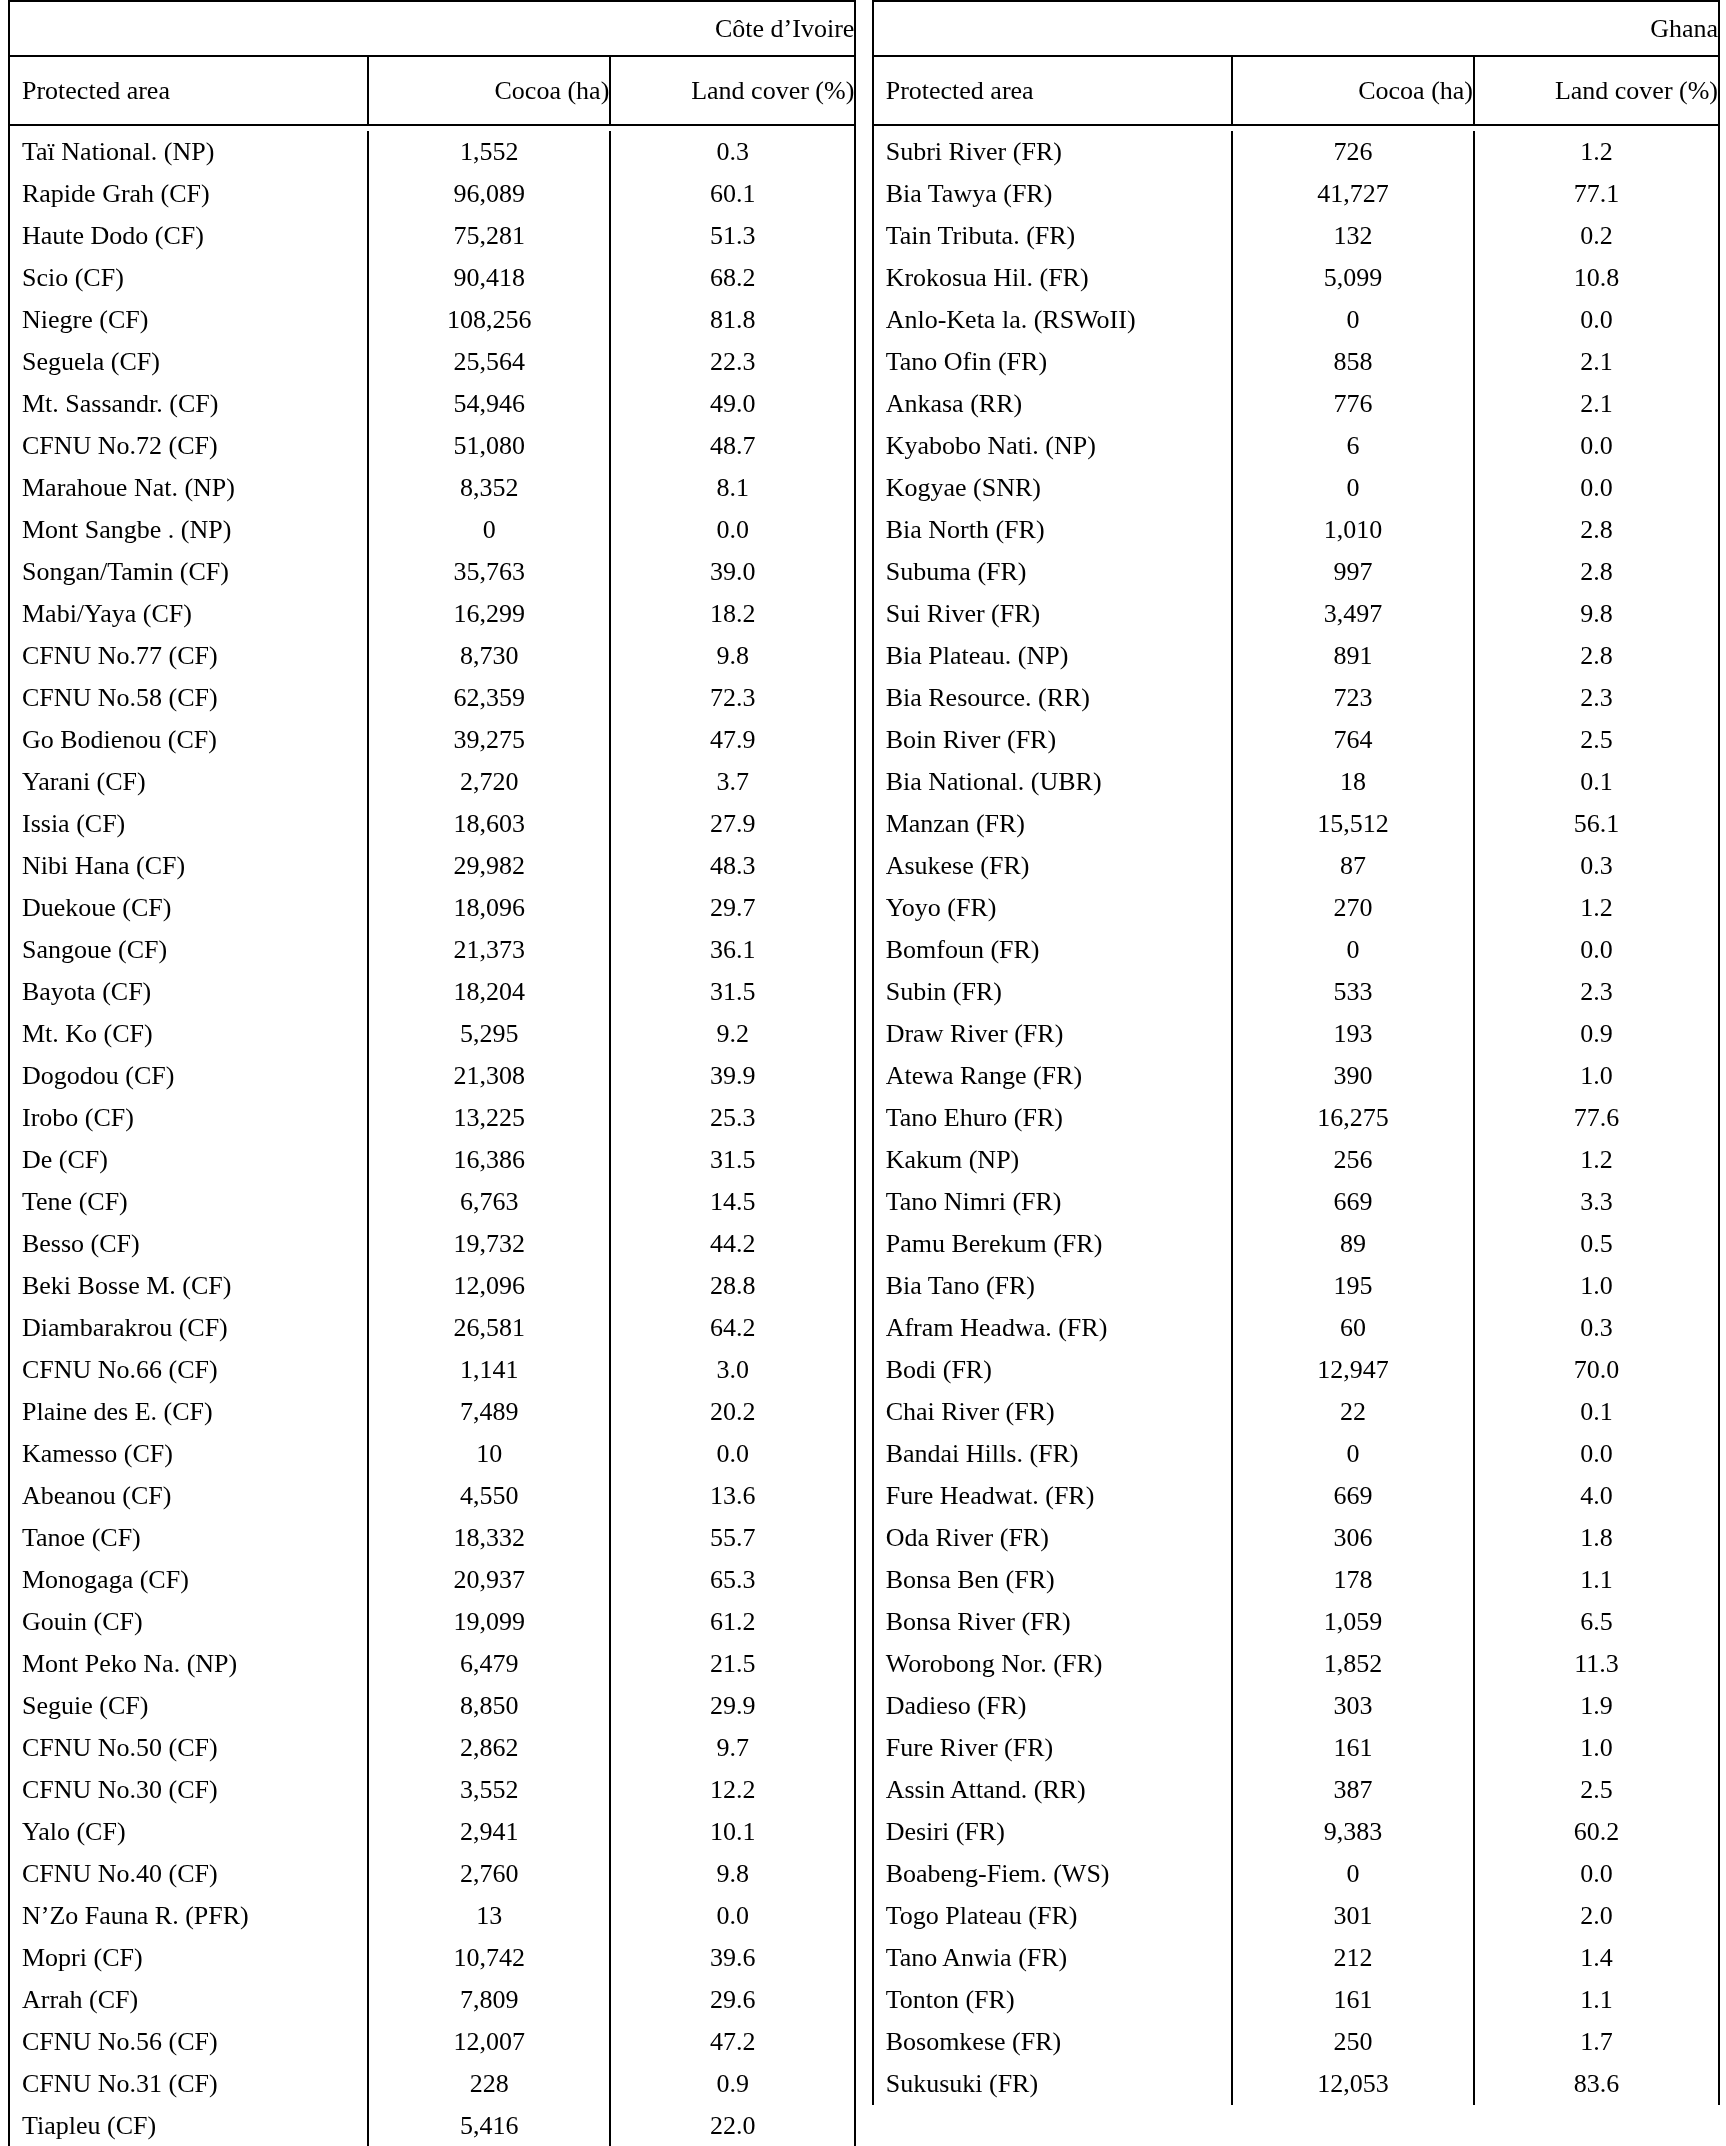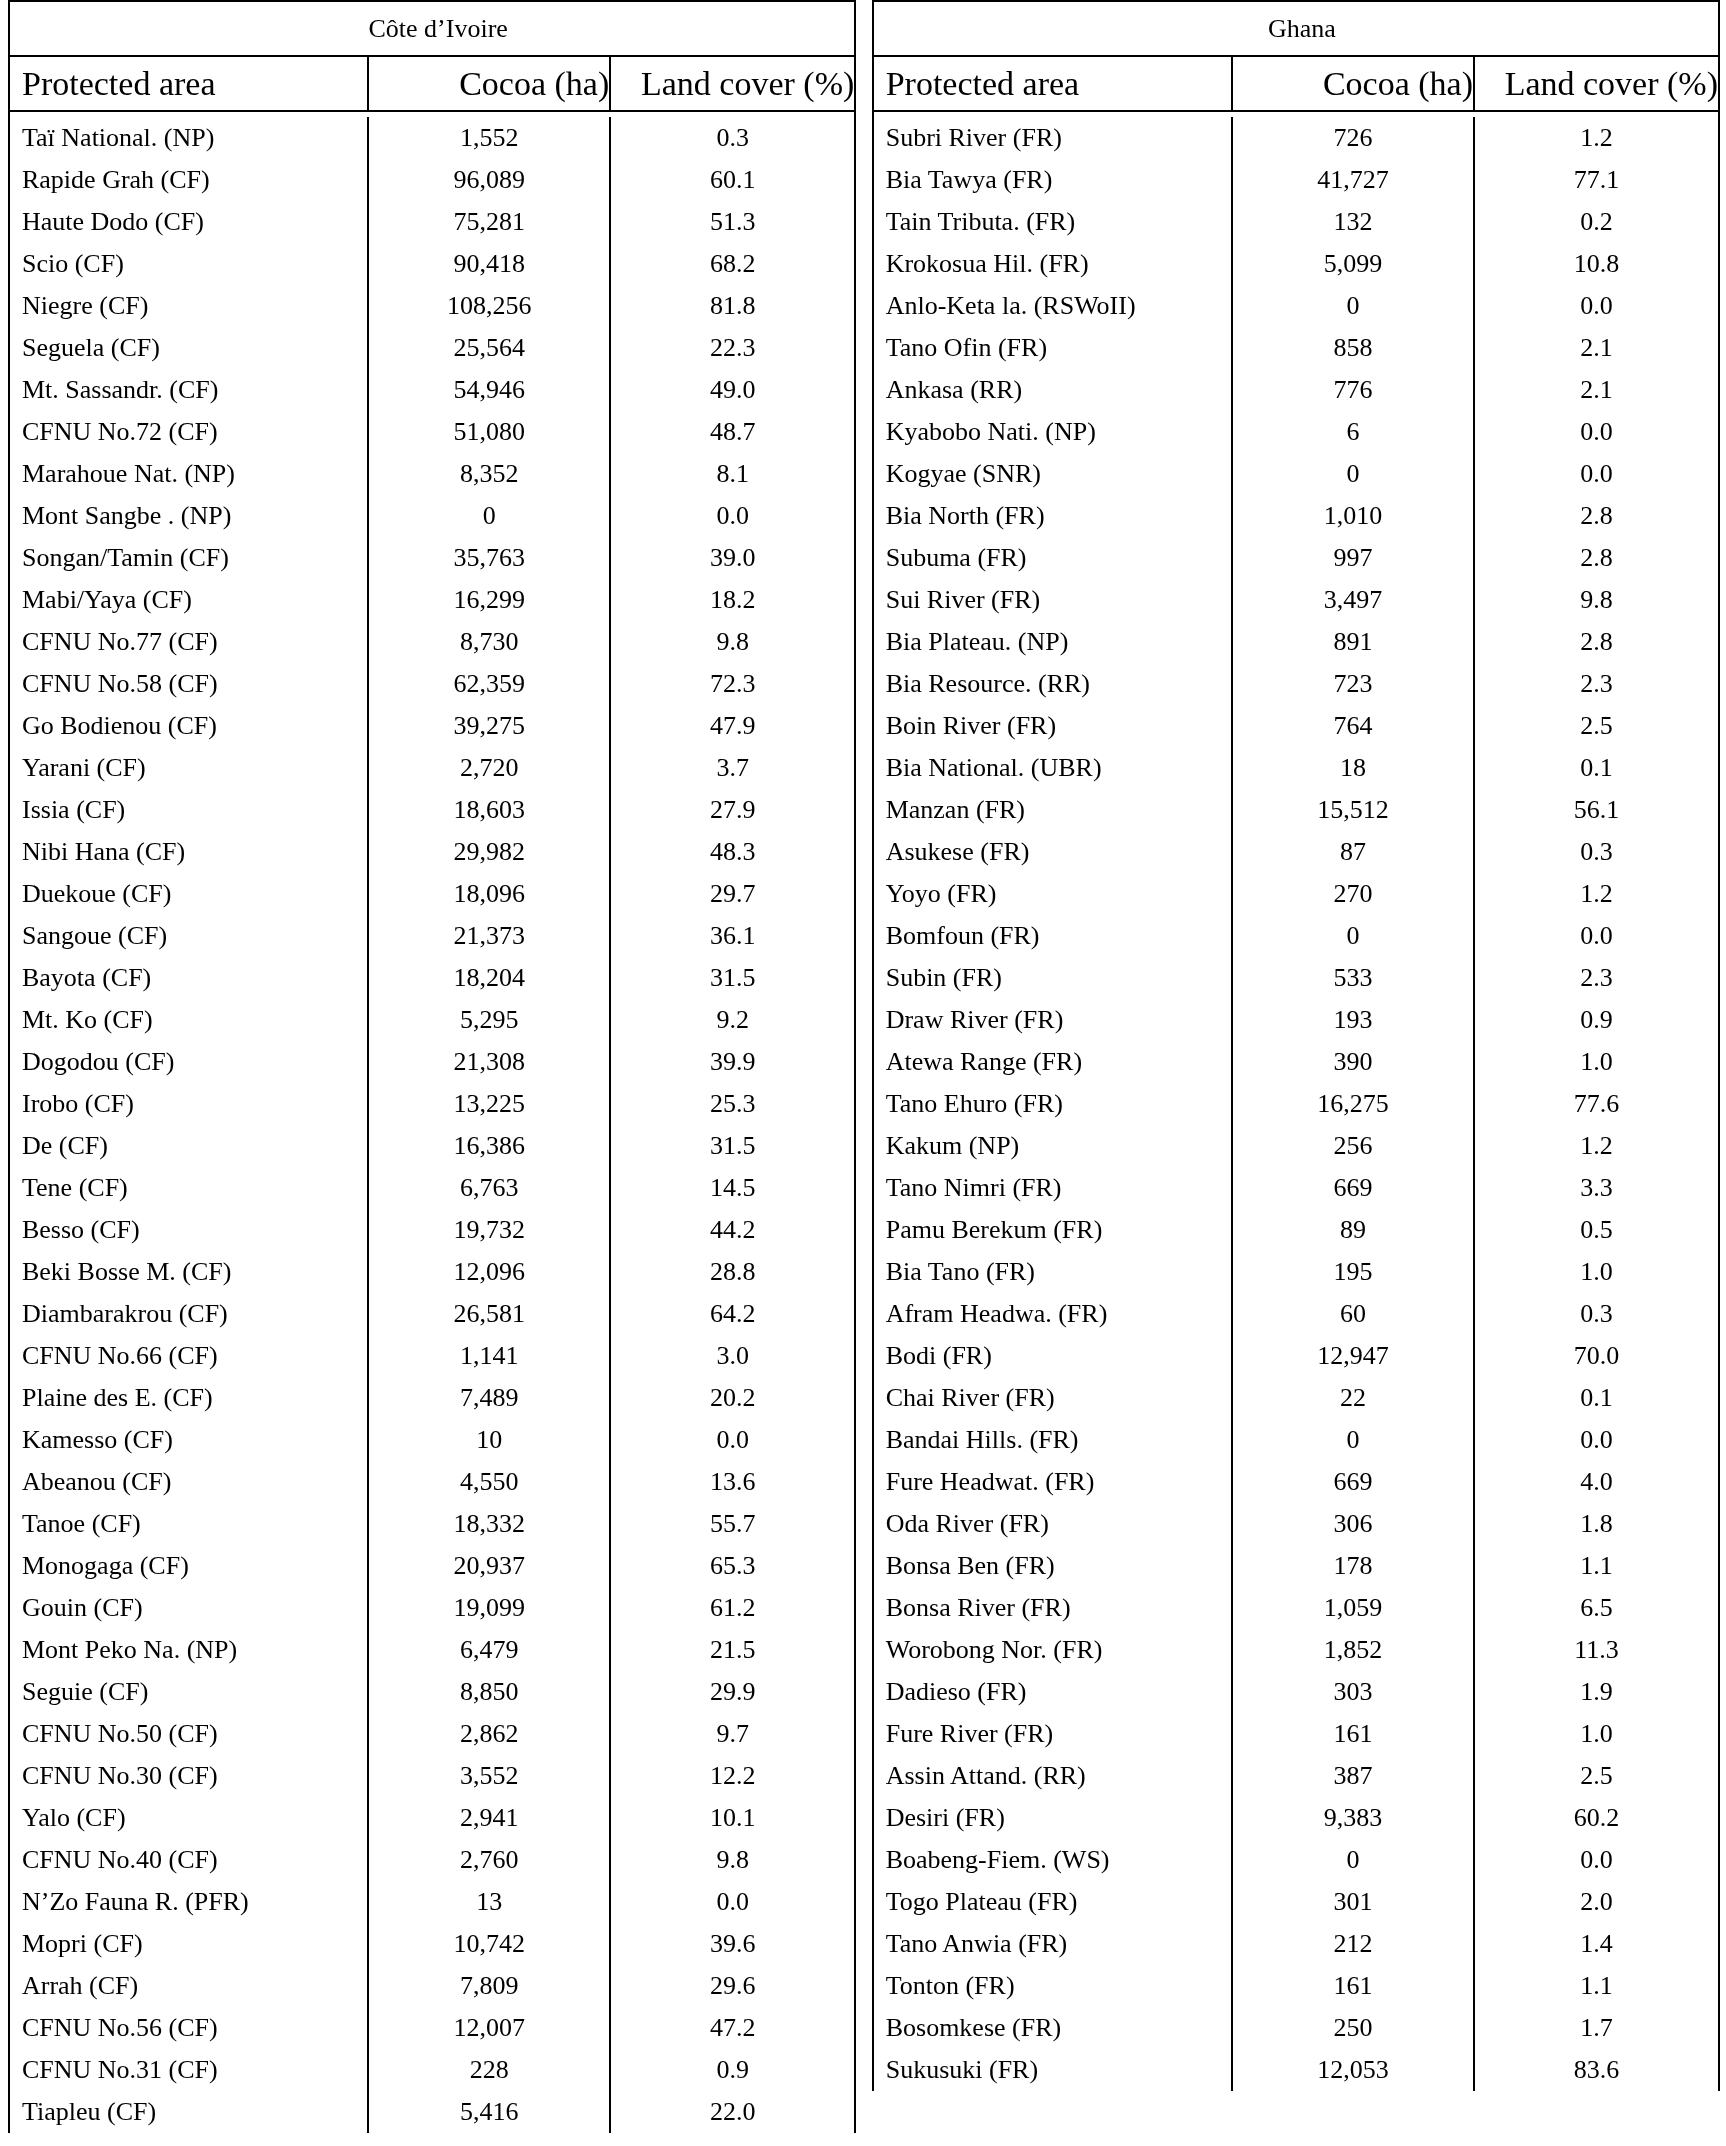--- a/index.html
+++ b/index.html
@@ -57,35 +57,35 @@
     vertical-align: middle;
     border: 0;
   }
 
   
   tr.country td {
     border-top: 2.5px solid #000;
     border-bottom: 2.5px solid #000;
     border-left: 2.5px solid #000;
     border-right: 2.5px solid #000;
-    text-align: center;
+    text-align: right;
     padding: 6.7px 0 6.7px 11.7px;
     height: 40px;
     font-size: 26px;
   }
 
   
   tr.head th {
     border-bottom: 2.5px solid #000;
     border-left: 2.5px solid #000;
     border-right: 2.5px solid #000;
     font-weight: normal;
     height: 43px;
-    font-size: 34px;
-    padding: 5px 0;
+    font-size: 26px;
+    padding: 12px 0;
     border-radius: 6px;
   }
   tr.head th.h1 { text-align: left; padding-left: 11.7px; }
   tr.head th.h2, tr.head th.h3 { text-align: right; }
 
   
   tr.spacer td {
     height: 5px;
     border-top: 2.5px solid #000;
     border-left: 2.5px solid #000;

